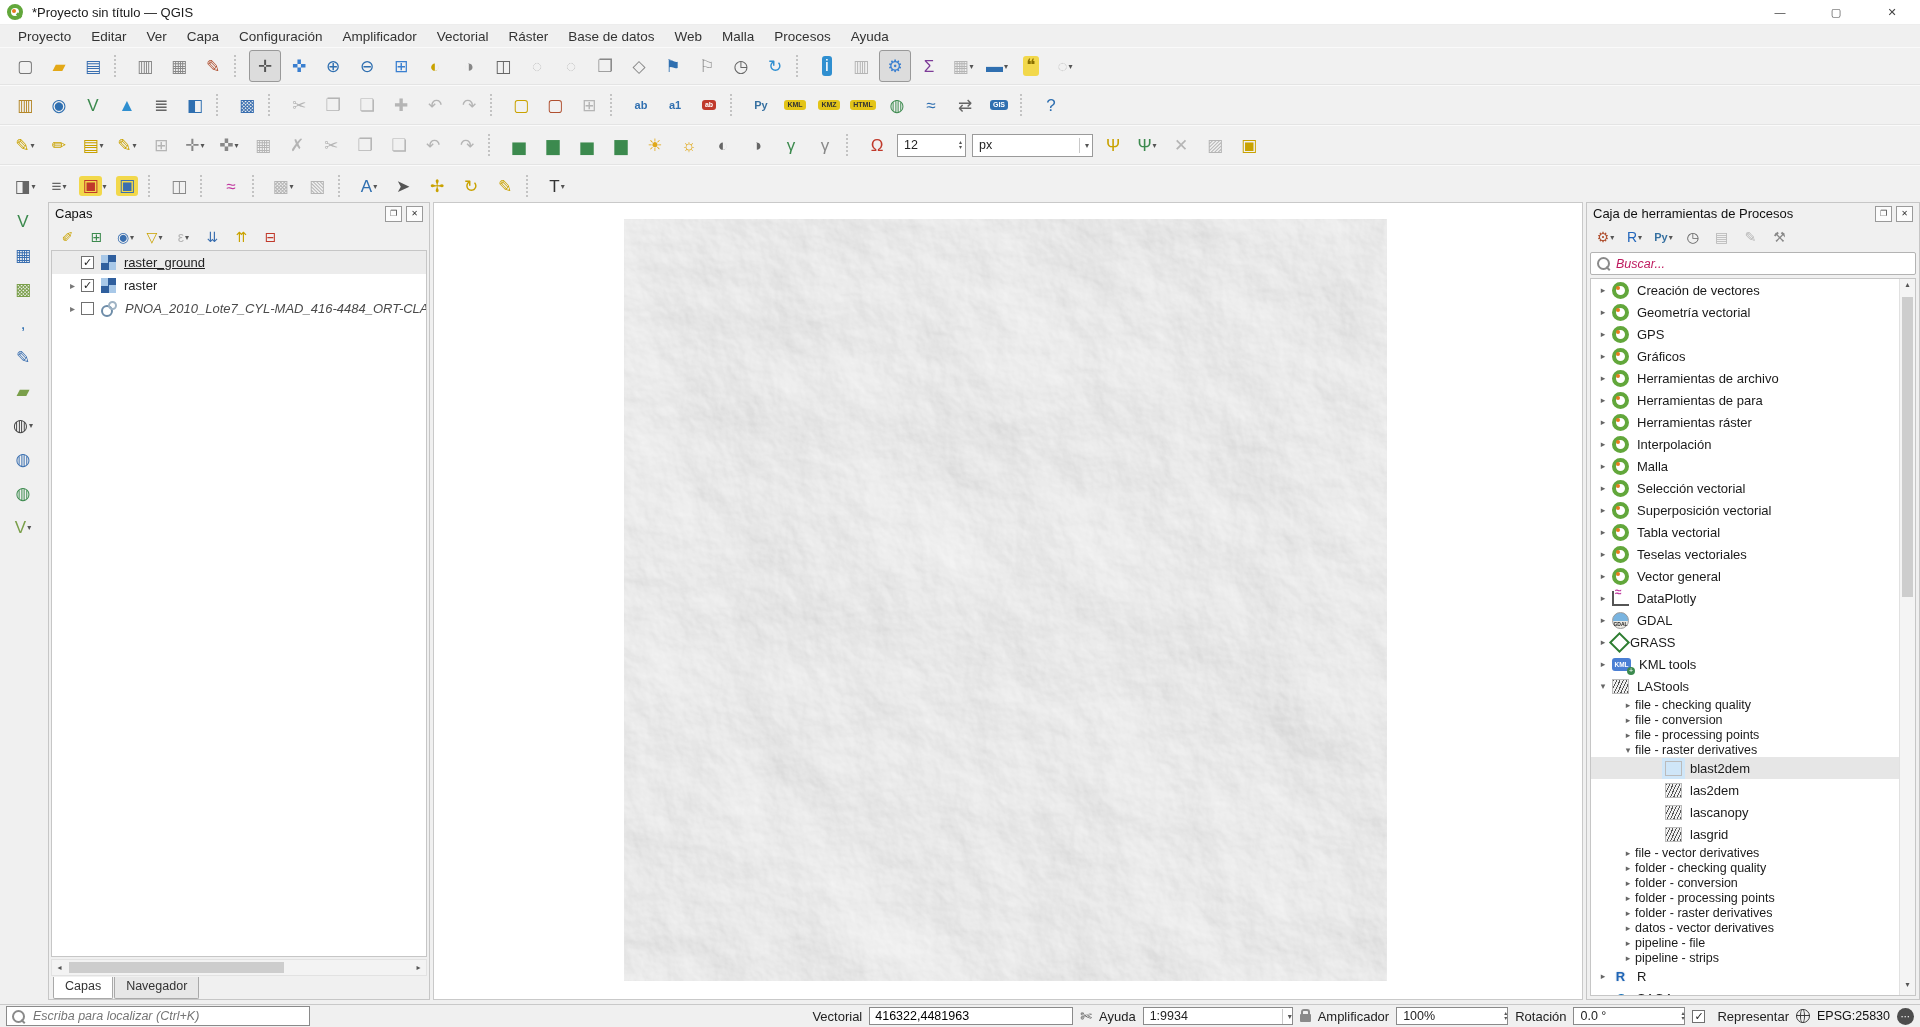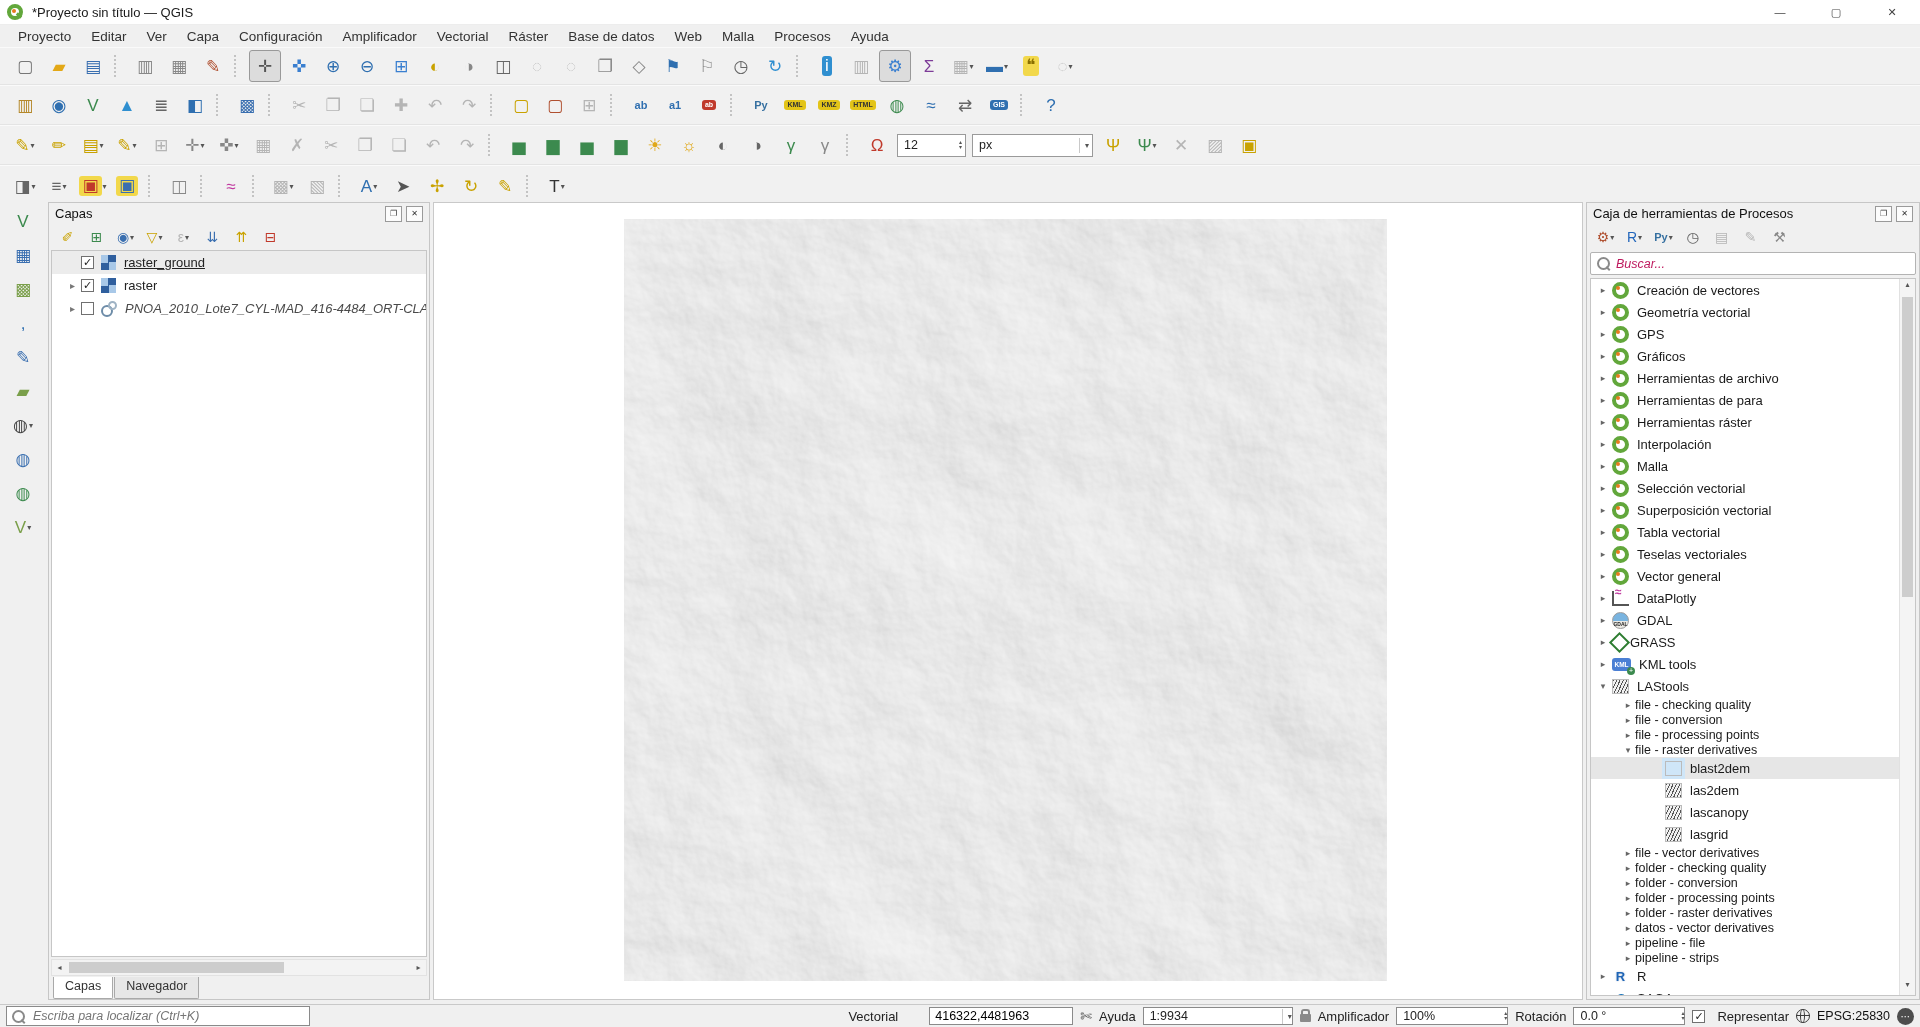--- a/index.html
+++ b/index.html
@@ -872,21 +872,21 @@
 
   </div>
 
   <div class="statusbar">
     <div class="locator">
       <span class="mag"></span>
       <input placeholder="Escriba para localizar (Ctrl+K)" style="">
     </div>
     <span class="sb-spacer"></span>
     <span class="sb-label">Vectorial</span>
-    <input class="sb-input" style="width: 144px; margin-left: 24px;" value="416322,4481963">
+    <input class="sb-input" style="width: 204px;" value="416322,4481963">
     <span class="sb-icon">✄</span>
     <span class="sb-label">Ayuda</span>
     <span class="sb-combo" style="width:150px">
       <span class="val" style="flex:1">1:9934</span>
       <span class="cmb-arrow">▾</span>
     </span>
     <span class="lock-icon"></span>
     <span class="sb-label">Amplificador</span>
     <span class="sb-spin" style="width:112px">
       <span class="val" style="flex:1">100%</span>

